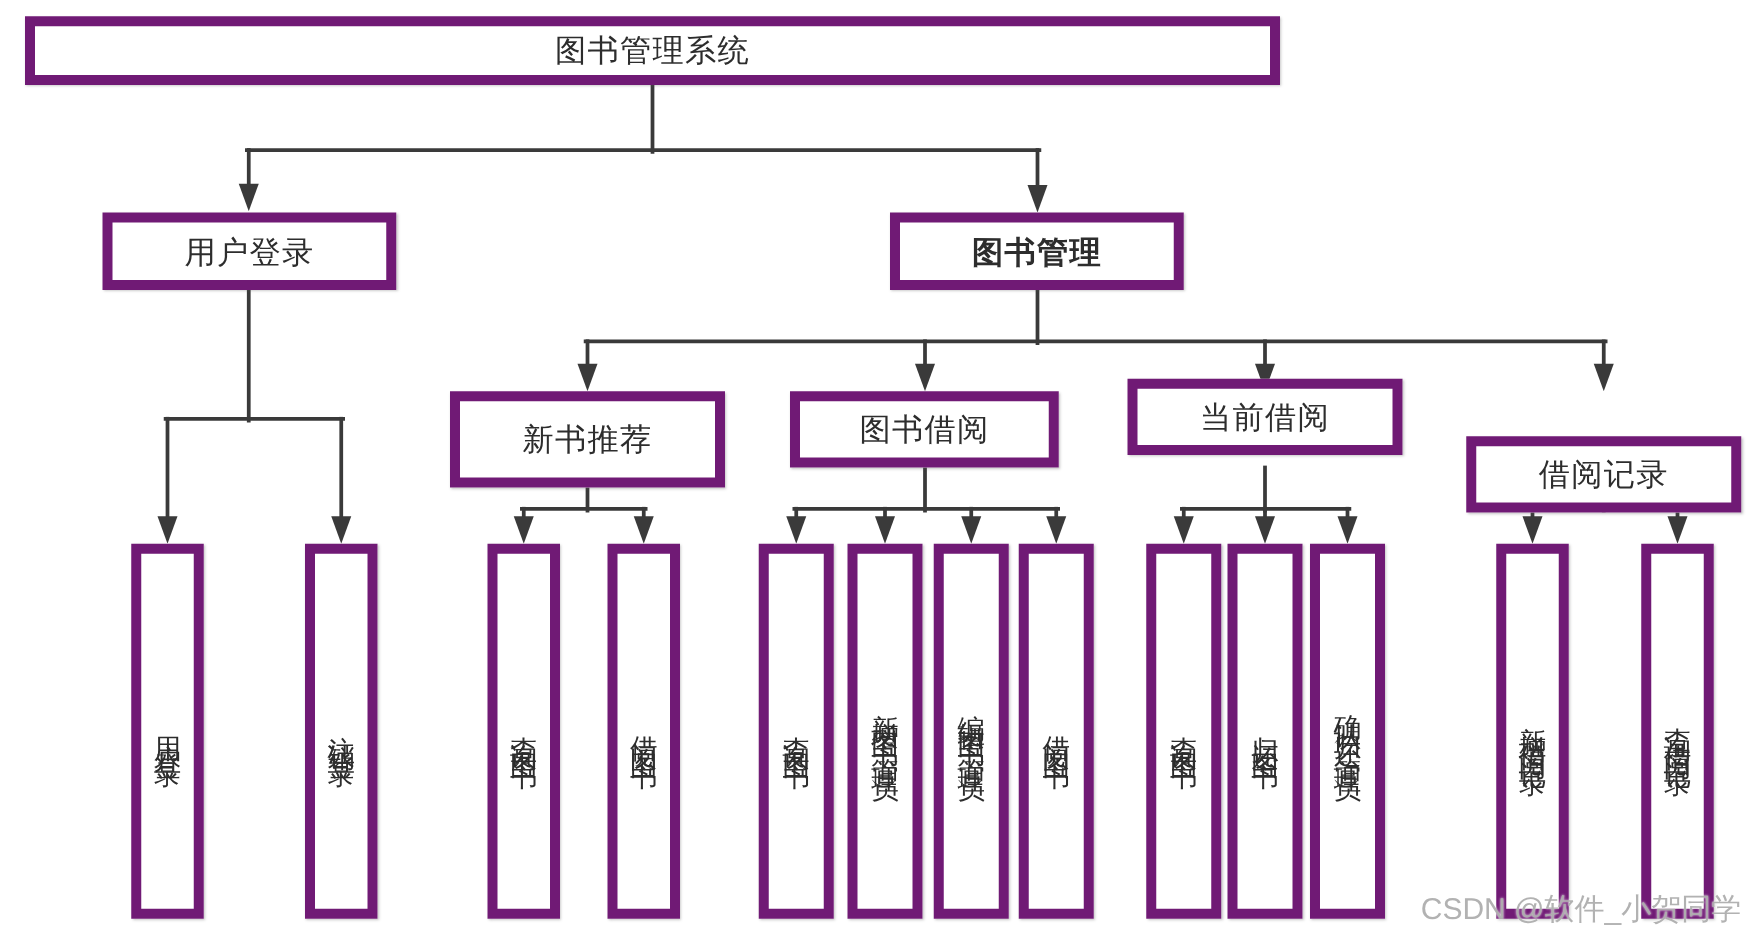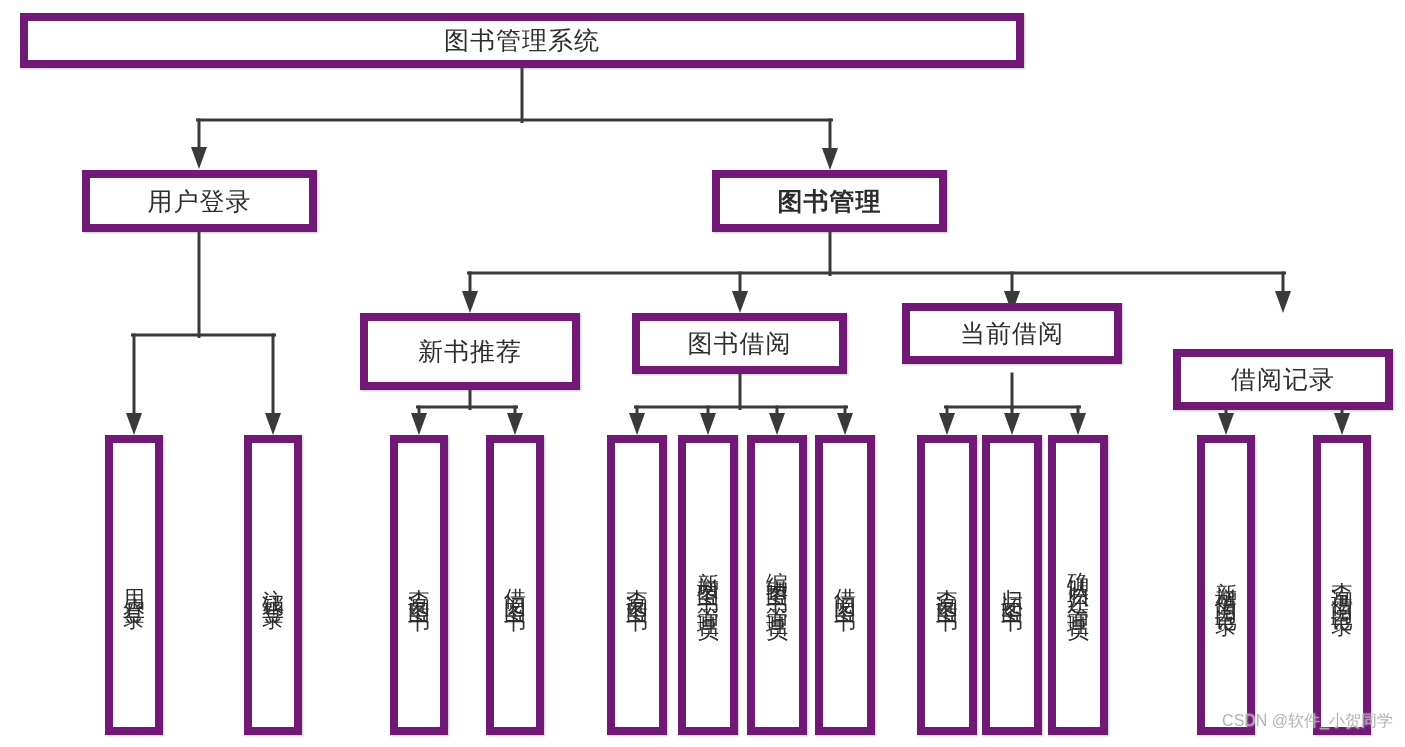--- a/index.html
+++ b/index.html
@@ -54,21 +54,21 @@
     writing-mode: vertical-rl;
     text-orientation: mixed;
     letter-spacing: 7px;
     line-height: 1;
     white-space: nowrap;
   }
   .watermark {
     position: absolute;
     top: 711px;
     right: 12px;
-    font-size: 16px;
+    font-size: 24px;
     color: rgba(171,171,171,0.92);
     text-shadow: 0 0 2px #ffffff;
     white-space: nowrap;
     z-index: 5;
   }
 </style>
 </head>
 <body>
 
 <div class="stage">

